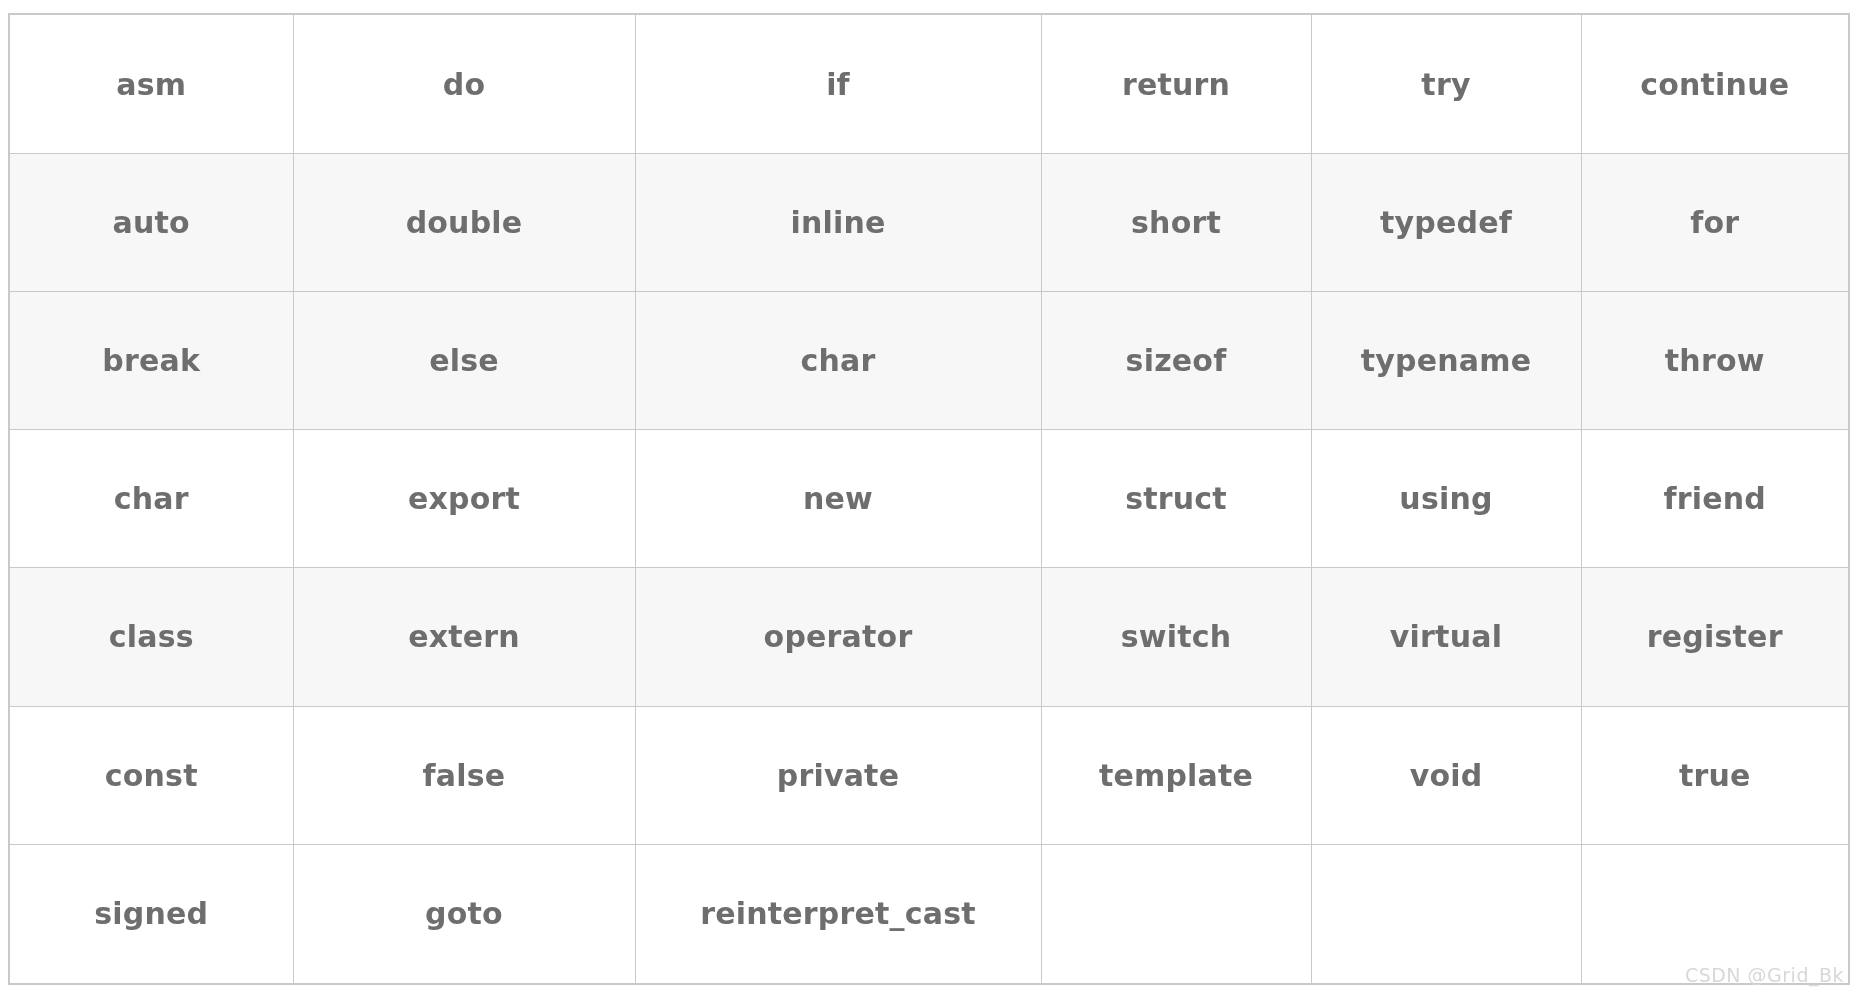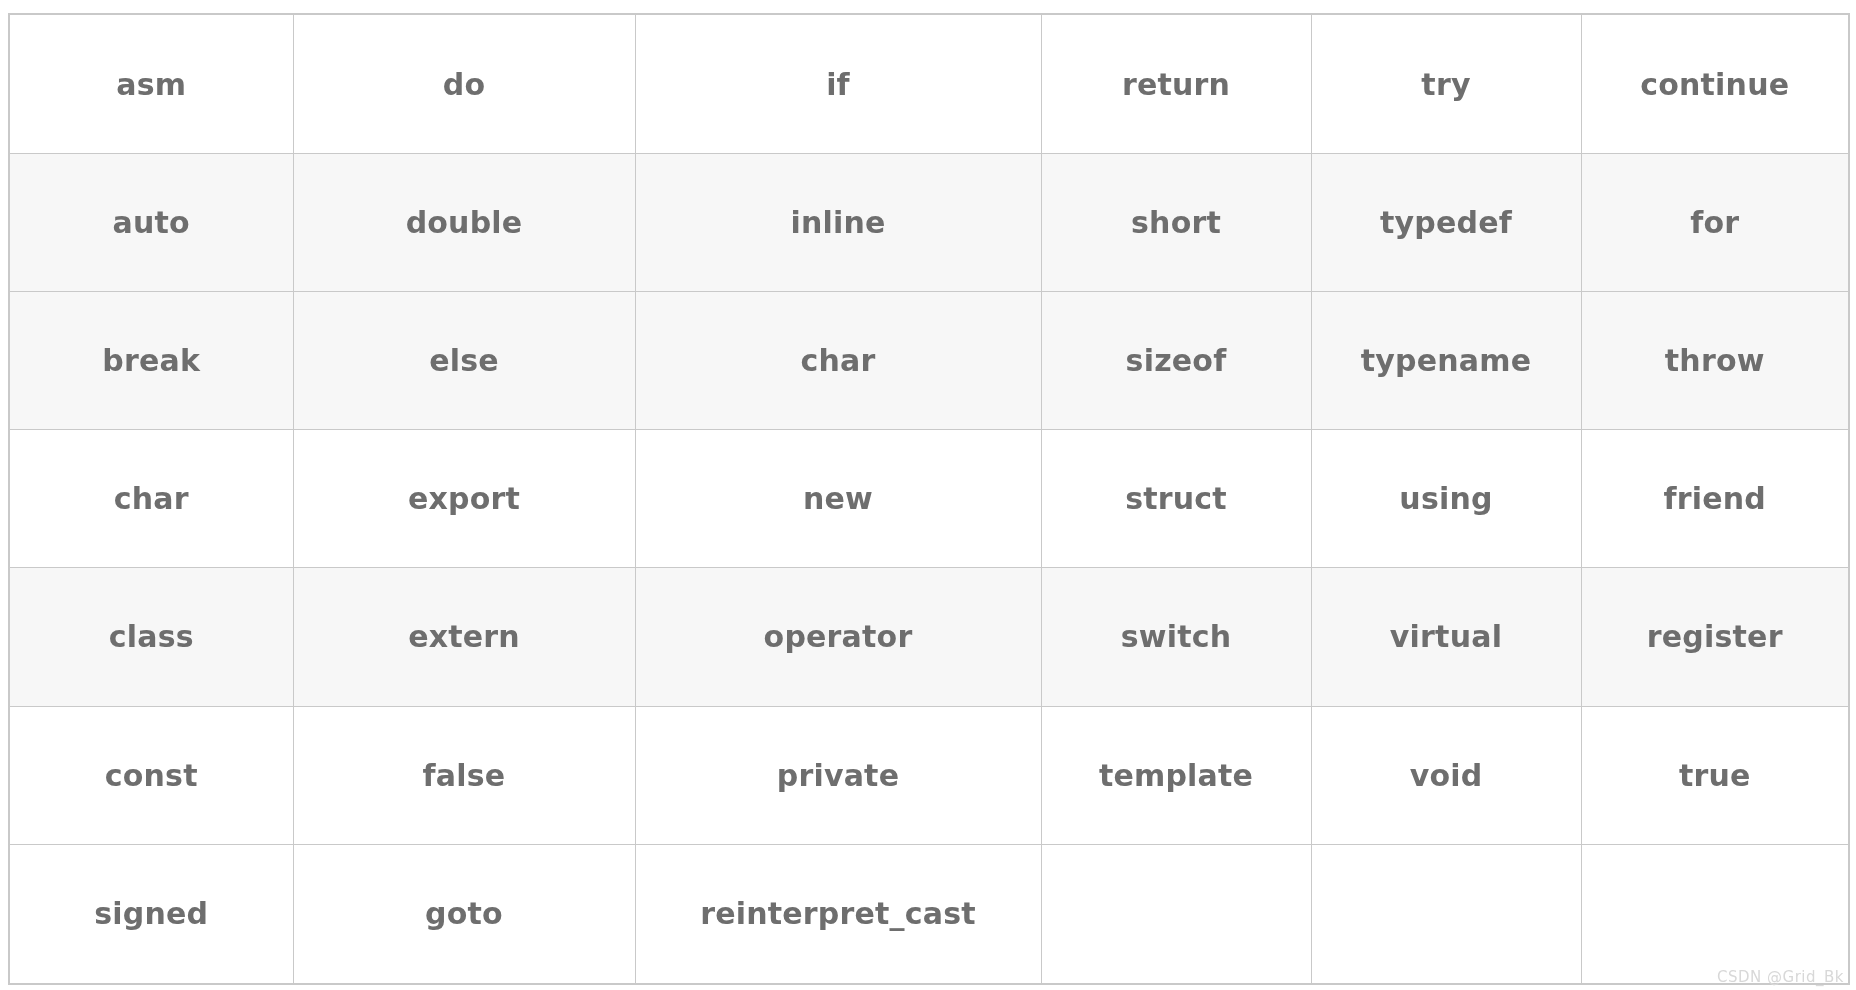--- a/index.html
+++ b/index.html
@@ -53,21 +53,21 @@
   col.c3 { width: 406px; }
   col.c4 { width: 270px; }
   col.c5 { width: 270px; }
   col.c6 { width: 268px; }
 
   #watermark {
     position: absolute;
     right: 12px;
     bottom: 4px;
     font-family: "DejaVu Sans", sans-serif;
-    font-size: 15px;
+    font-size: 19px;
     color: #d8d8d8;
     letter-spacing: 0.5px;
     white-space: nowrap;
     pointer-events: none;
   }
 </style>
 </head>
 <body>
 
 <div id="keyword-table-wrap">

